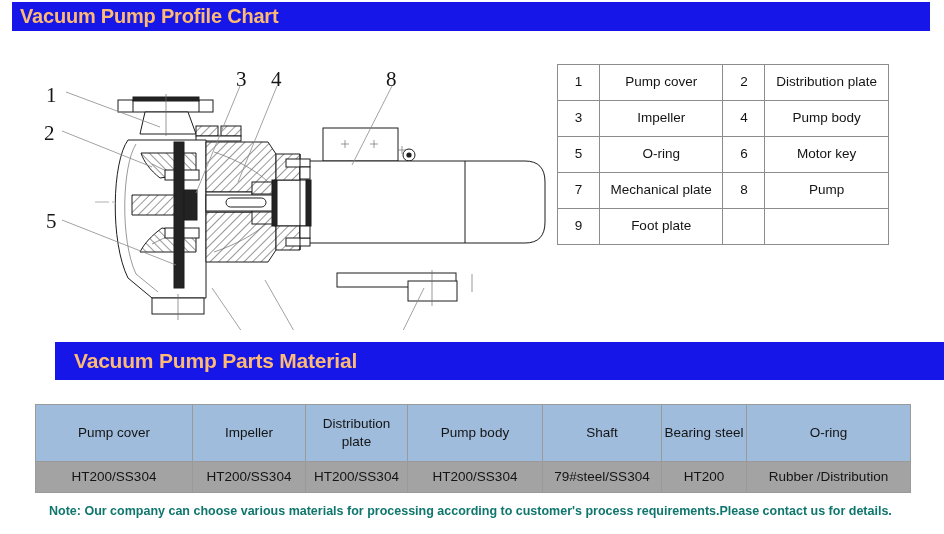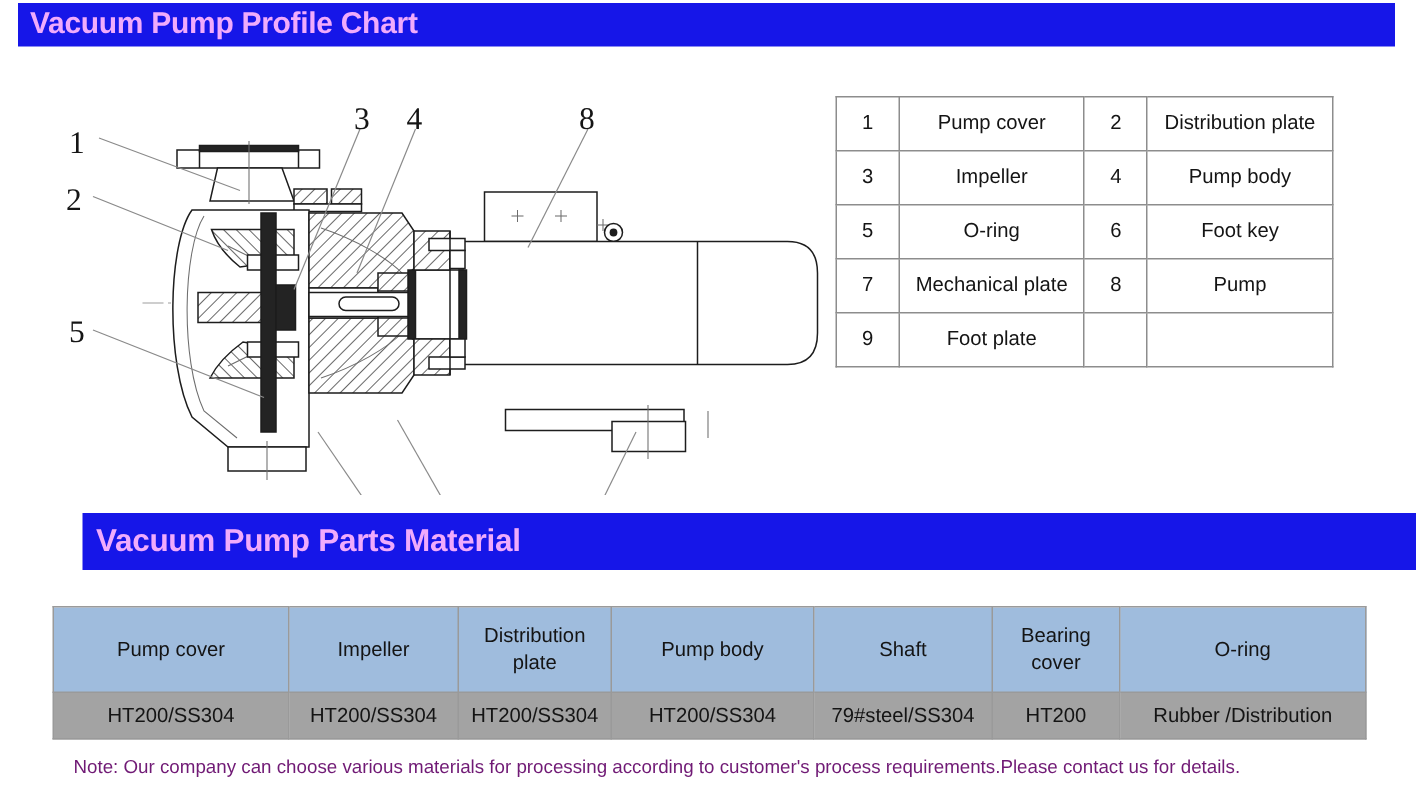--- a/index.html
+++ b/index.html
@@ -13,41 +13,41 @@
     height: 534px;
     position: relative;
     font-family: "Liberation Sans", sans-serif;
     overflow: hidden;
   }
 
   
   .banner {
     position: absolute;
     background: #1616e8;
-    color: #f0abfc;
+    color: #fdba74;
     font-weight: bold;
     display: flex;
     align-items: center;
   }
   #profile-banner {
     left: 12px;
     top: 2px;
     width: 918px;
     height: 29px;
     font-size: 20px;
     padding-left: 8px;
     letter-spacing: -0.2px;
   }
   #material-banner {
     left: 55px;
     top: 342px;
     width: 889px;
     height: 38px;
     font-size: 21px;
-    padding-left: 9px;
+    padding-left: 19px;
     letter-spacing: -0.2px;
   }
 
   
   #diagram {
     position: absolute;
     left: 0;
     top: 30px;
     width: 550px;
     height: 300px;
@@ -103,22 +103,23 @@
     height: 31px;
   }
 
   
   #note {
     position: absolute;
     left: 49px;
     top: 504px;
     width: 880px;
     font-size: 12.5px;
-    color: #701a75;
+    color: #0f766e;
     white-space: nowrap;
+    font-weight: bold;
   }
 
   
   .ln  { stroke: #1d1d1d; stroke-width: 1; fill: none; }
   .lnf { stroke: #1d1d1d; stroke-width: 1; fill: #ffffff; }
   .thin{ stroke: #6d6d6d; stroke-width: 0.7; fill: none; }
   .lead{ stroke: #8a8a8a; stroke-width: 0.8; fill: none; }
   .ctr { stroke: #9d9d9d; stroke-width: 0.8; fill: none;
          stroke-dasharray: 14 3 2 3; }
   .callout { font-family: "Liberation Serif", serif; font-size: 21px; fill: #151515; }
@@ -281,21 +282,21 @@
     <tr>
       <td class="num">3</td>
       <td class="nm">Impeller</td>
       <td class="num">4</td>
       <td class="nm">Pump body</td>
     </tr>
     <tr>
       <td class="num">5</td>
       <td class="nm">O-ring</td>
       <td class="num">6</td>
-      <td class="nm">Foot key</td>
+      <td class="nm">Motor key</td>
     </tr>
     <tr>
       <td class="num">7</td>
       <td class="nm">Mechanical plate</td>
       <td class="num">8</td>
       <td class="nm">Pump</td>
     </tr>
     <tr>
       <td class="num">9</td>
       <td class="nm">Foot plate</td>
@@ -319,21 +320,21 @@
       <col style="width:85px">
       <col style="width:164px">
   </colgroup>
   <thead>
     <tr>
       <th>Pump cover</th>
       <th>Impeller</th>
       <th>Distribution plate</th>
       <th>Pump body</th>
       <th>Shaft</th>
-      <th>Bearing cover</th>
+      <th>Bearing steel</th>
       <th>O-ring</th>
     </tr>
   </thead>
   <tbody>
     <tr>
       <td>HT200/SS304</td>
       <td>HT200/SS304</td>
       <td>HT200/SS304</td>
       <td>HT200/SS304</td>
       <td>79#steel/SS304</td>

